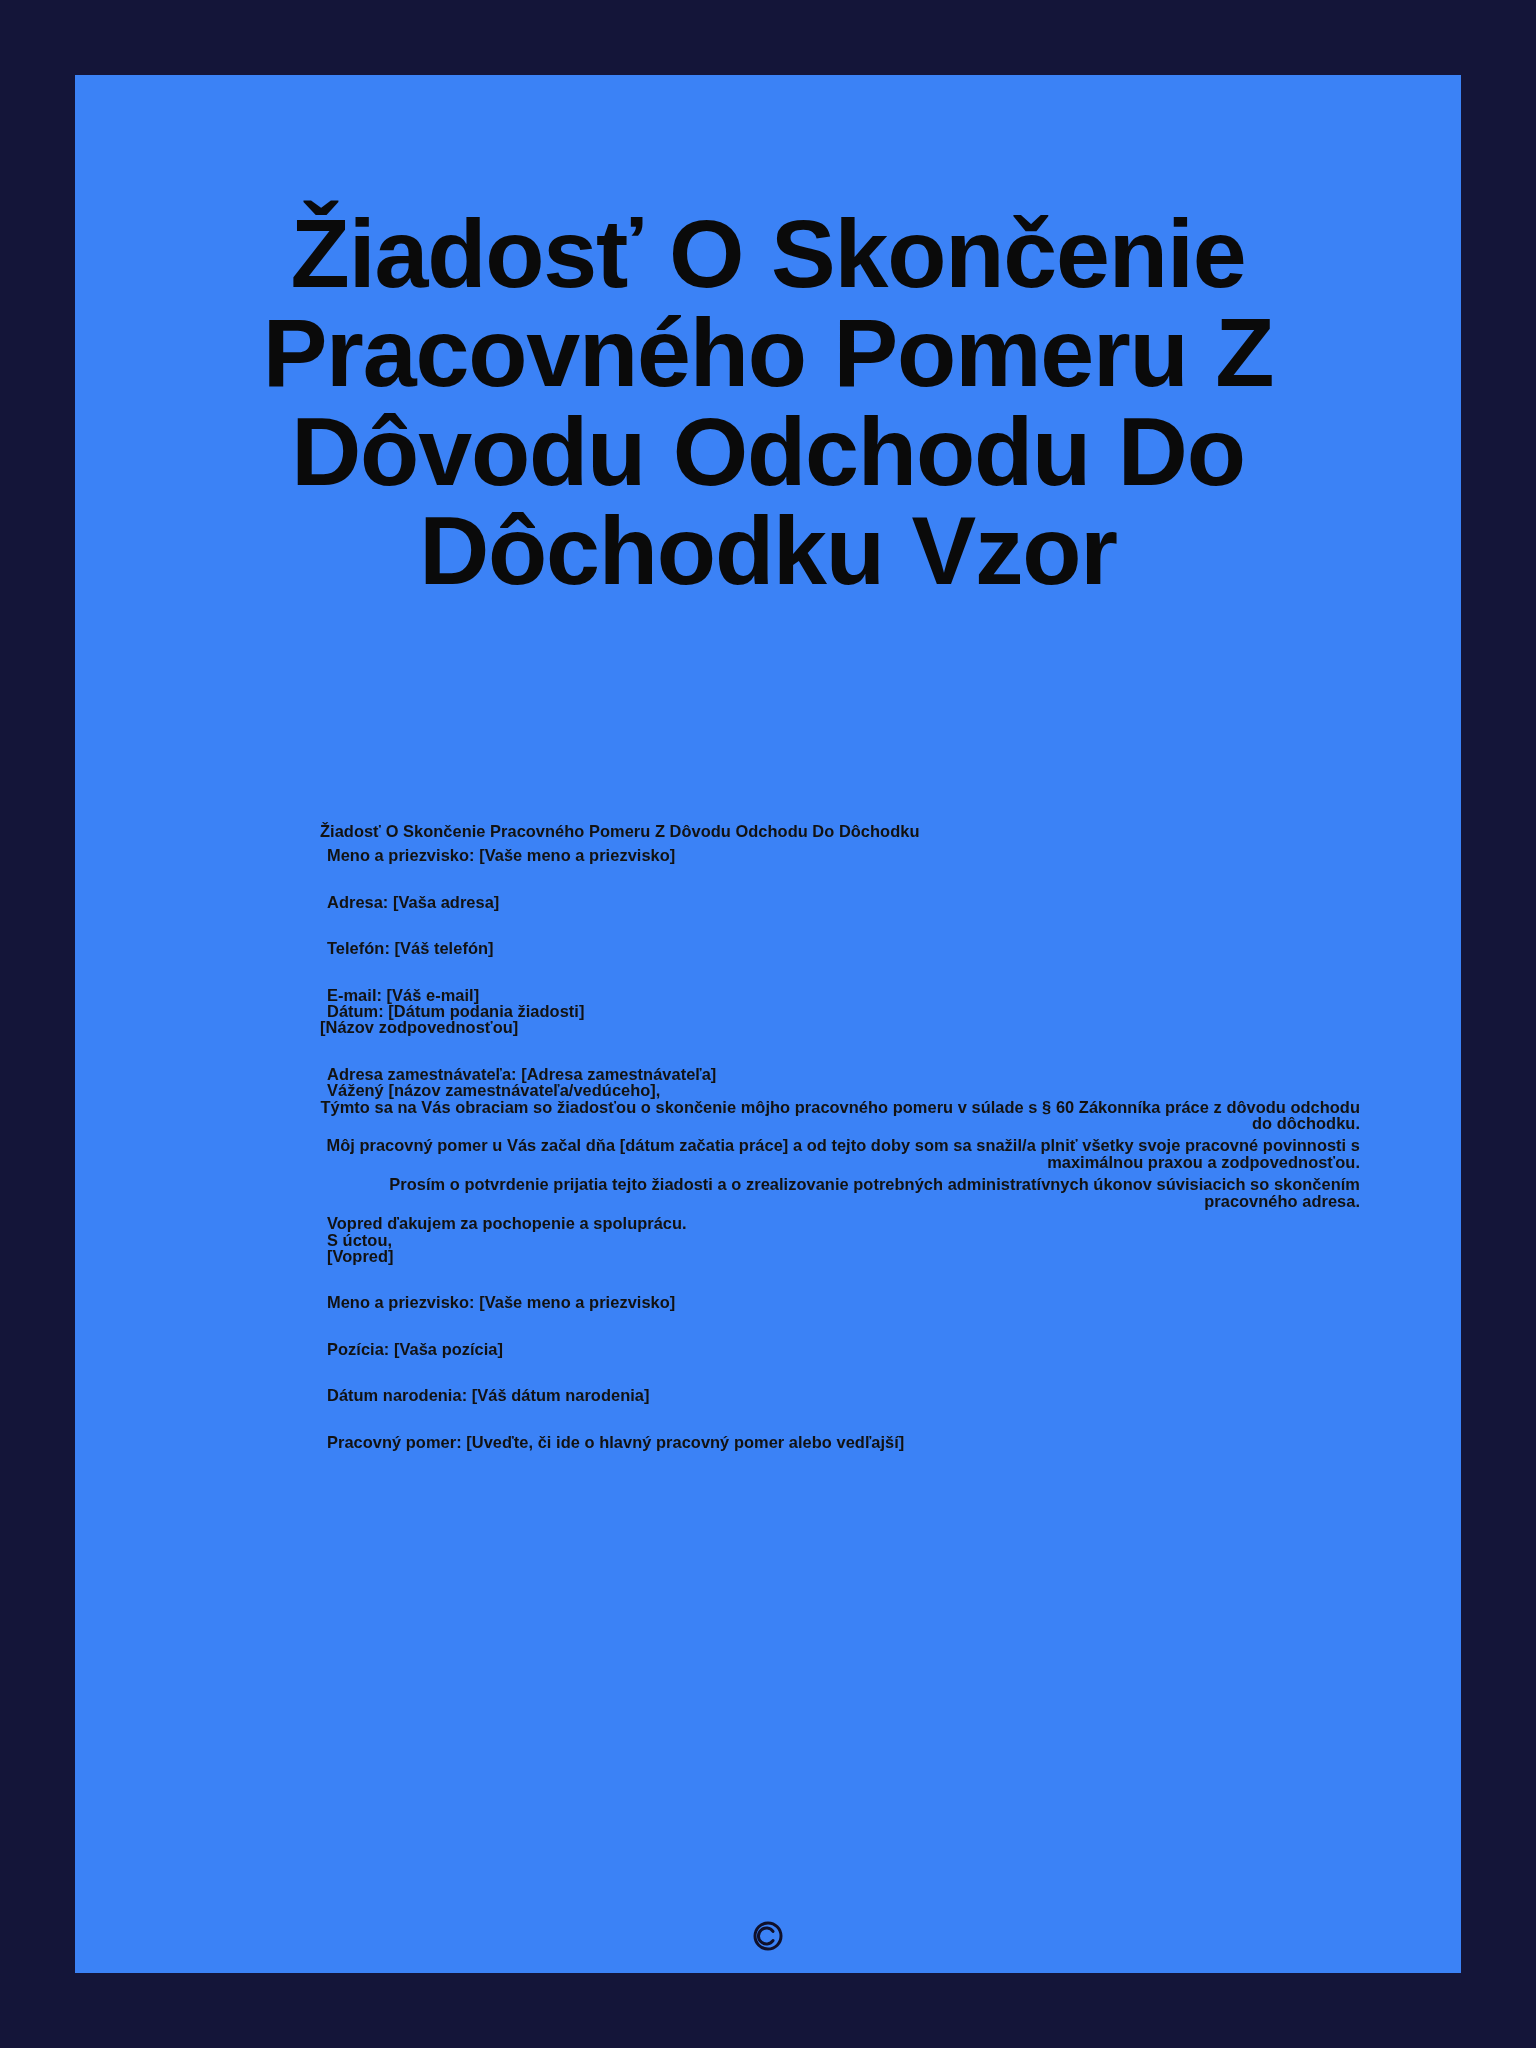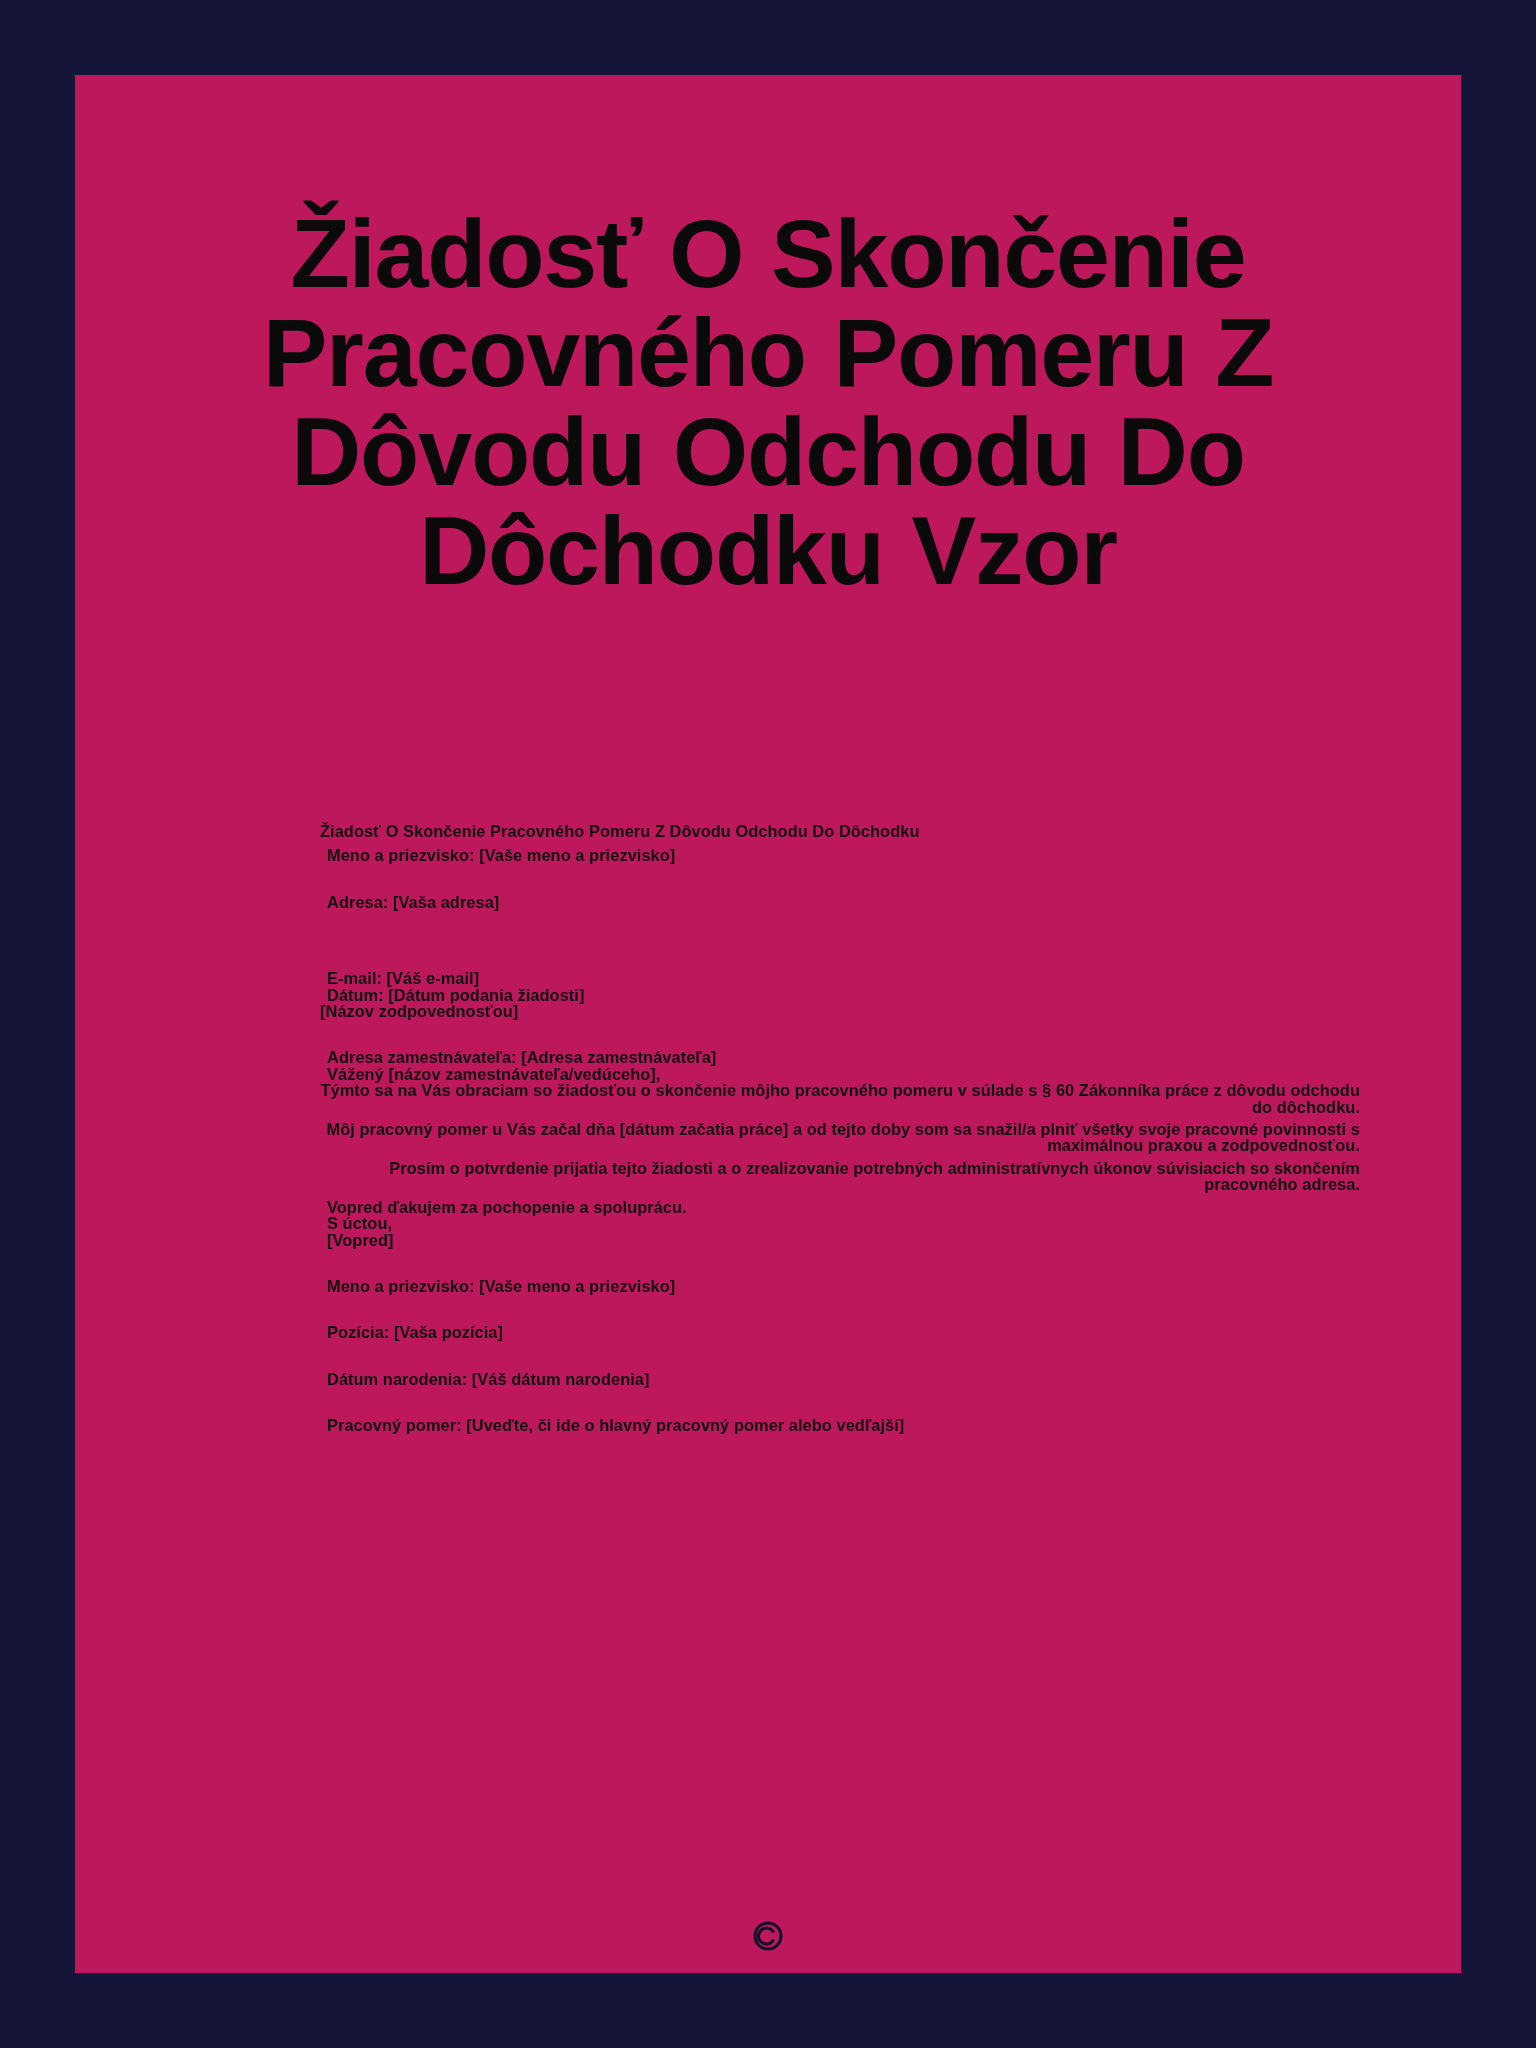--- a/index.html
+++ b/index.html
@@ -13,21 +13,21 @@
     background: #141539;
     font-family: "Liberation Sans", sans-serif;
     overflow: hidden;
   }
   .page-frame {
     position: absolute;
     left: 75px;
     top: 75px;
     width: 1386px;
     height: 1898px;
-    background: #be185d;
+    background: #3b82f6;
     box-sizing: border-box;
     overflow: hidden;
   }
   .doc-title {
     margin: 0;
     padding: 130px 60px 0 60px;
     font-family: "Liberation Sans", sans-serif;
     font-weight: bold;
     font-size: 97px;
     line-height: 1.02;
@@ -95,20 +95,21 @@
     <span class="line seg-head">Žiadosť O Skončenie Pracovného Pomeru Z Dôvodu Odchodu Do Dôchodku</span>
 
     <span class="line field-line">Meno a priezvisko: [Vaše meno a priezvisko]</span>
 
     <span class="gap-lg"></span>
 
     <span class="line field-line">Adresa: [Vaša adresa]</span>
 
     <span class="gap-lg"></span>
 
+    <span class="line field-line">Telefón: [Váš telefón]</span>
 
     <span class="gap-lg"></span>
 
     <span class="line field-line">E-mail: [Váš e-mail]</span>
 
     <span class="line field-line">Dátum: [Dátum podania žiadosti]</span>
 
     <span class="line">[Názov zodpovednosťou]</span>
 
     <span class="gap-lg"></span>

